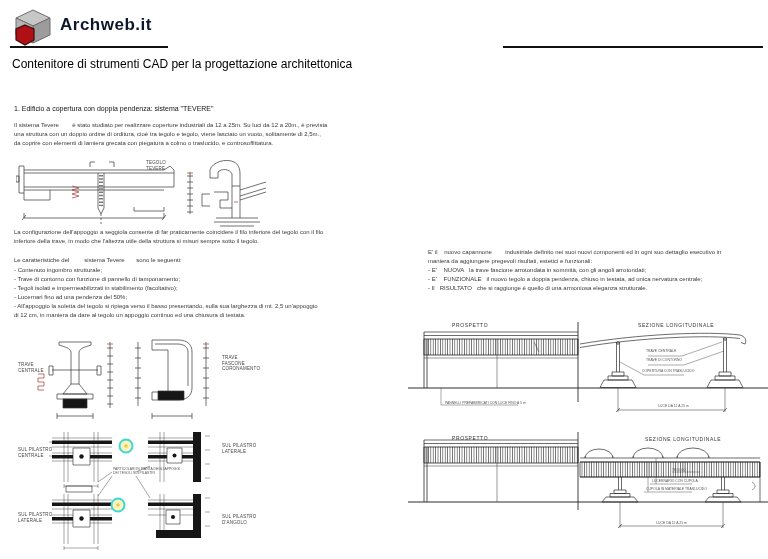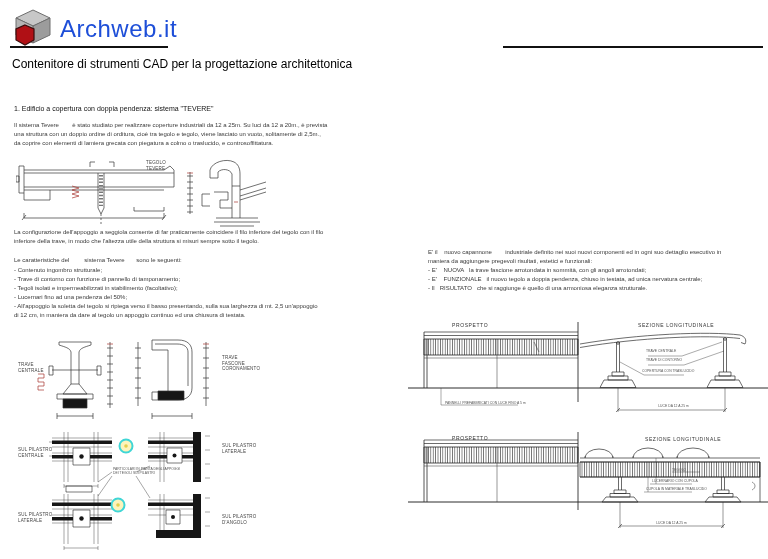--- a/index.html
+++ b/index.html
@@ -1,19 +1,19 @@
 <!DOCTYPE html>
 <html><head>
 <meta charset="utf-8">
 <style>
   html,body{margin:0;padding:0;background:#fff;}
   .page{position:relative;width:768px;height:559px;background:#ffffff;
         font-family:"Liberation Sans", sans-serif;color:#222;overflow:hidden;}
   .abs{position:absolute;}
-  .logo-text{font-size:24px;font-weight:normal;color:#1d4ed8;letter-spacing:.5px;}
+  .logo-text{font-size:17px;font-weight:bold;color:#0f172a;letter-spacing:.5px;}
   .category{font-size:11.5px;color:#1a1a1a;text-align:right;}
   .rule{position:absolute;height:2px;background:#111;}
   .subtitle{font-size:12px;color:#000;}
   .heading{font-size:7px;color:#111;white-space:pre;}
   .body-line{font-size:6px;line-height:9px;color:#3a3a3a;white-space:pre;}
   .fig-label{font-size:4.5px;line-height:5.5px;color:#444;white-space:pre;letter-spacing:.2px;}
   .draw-title{font-size:5px;letter-spacing:.6px;color:#333;white-space:pre;}
   .tiny{font-size:4px;line-height:4.5px;color:#555;white-space:pre;transform:scale(.85);transform-origin:0 0;}
   .tiny-c{font-size:4px;color:#555;text-align:center;transform:scale(.85);transform-origin:50% 0;}
   svg{display:block;}

